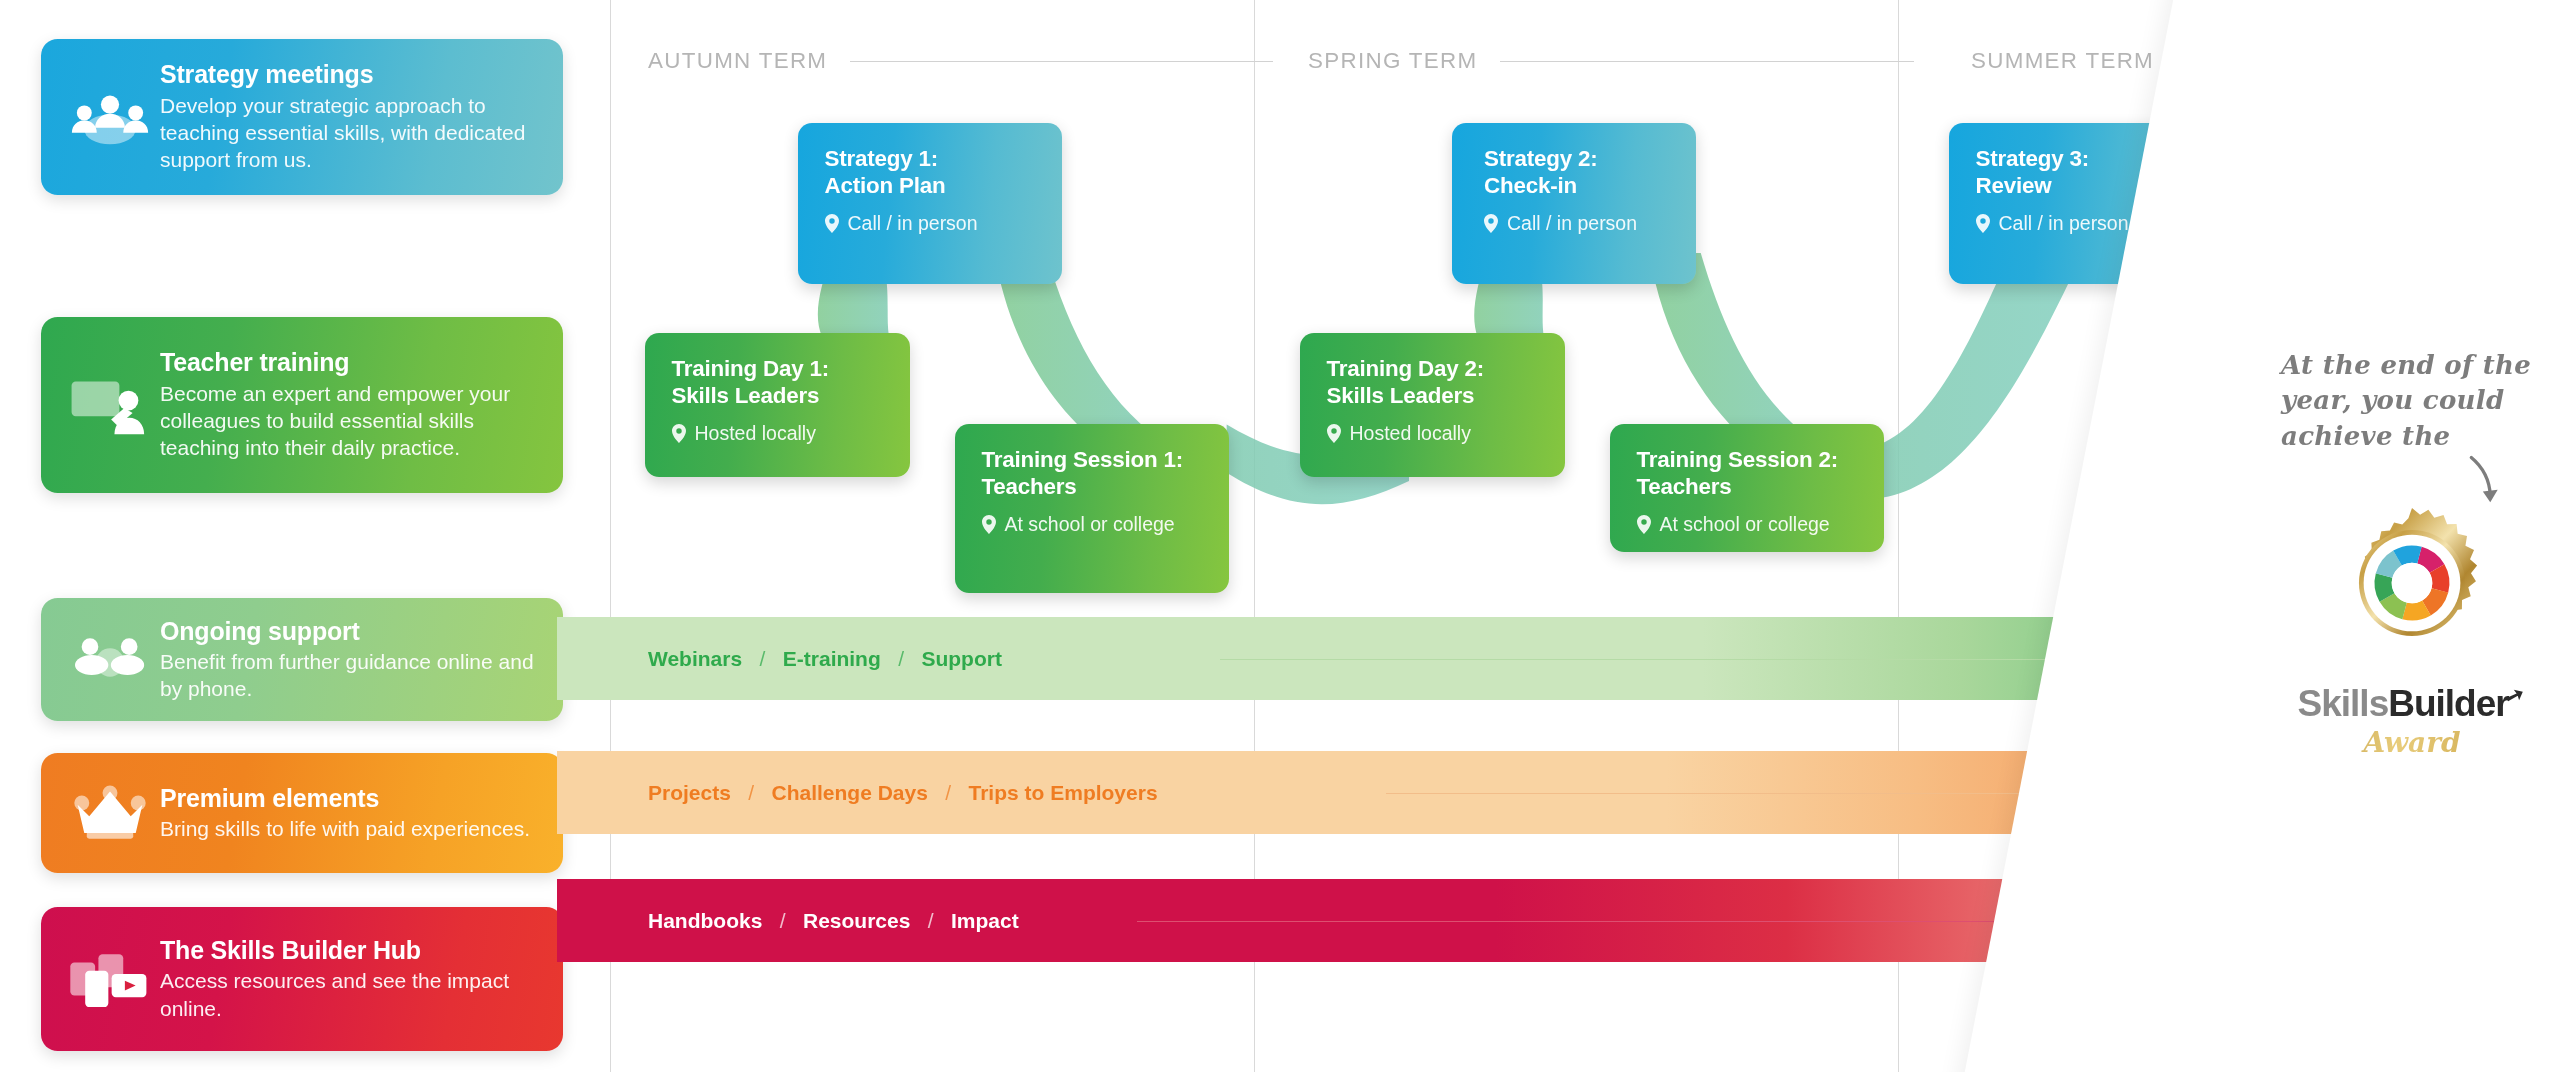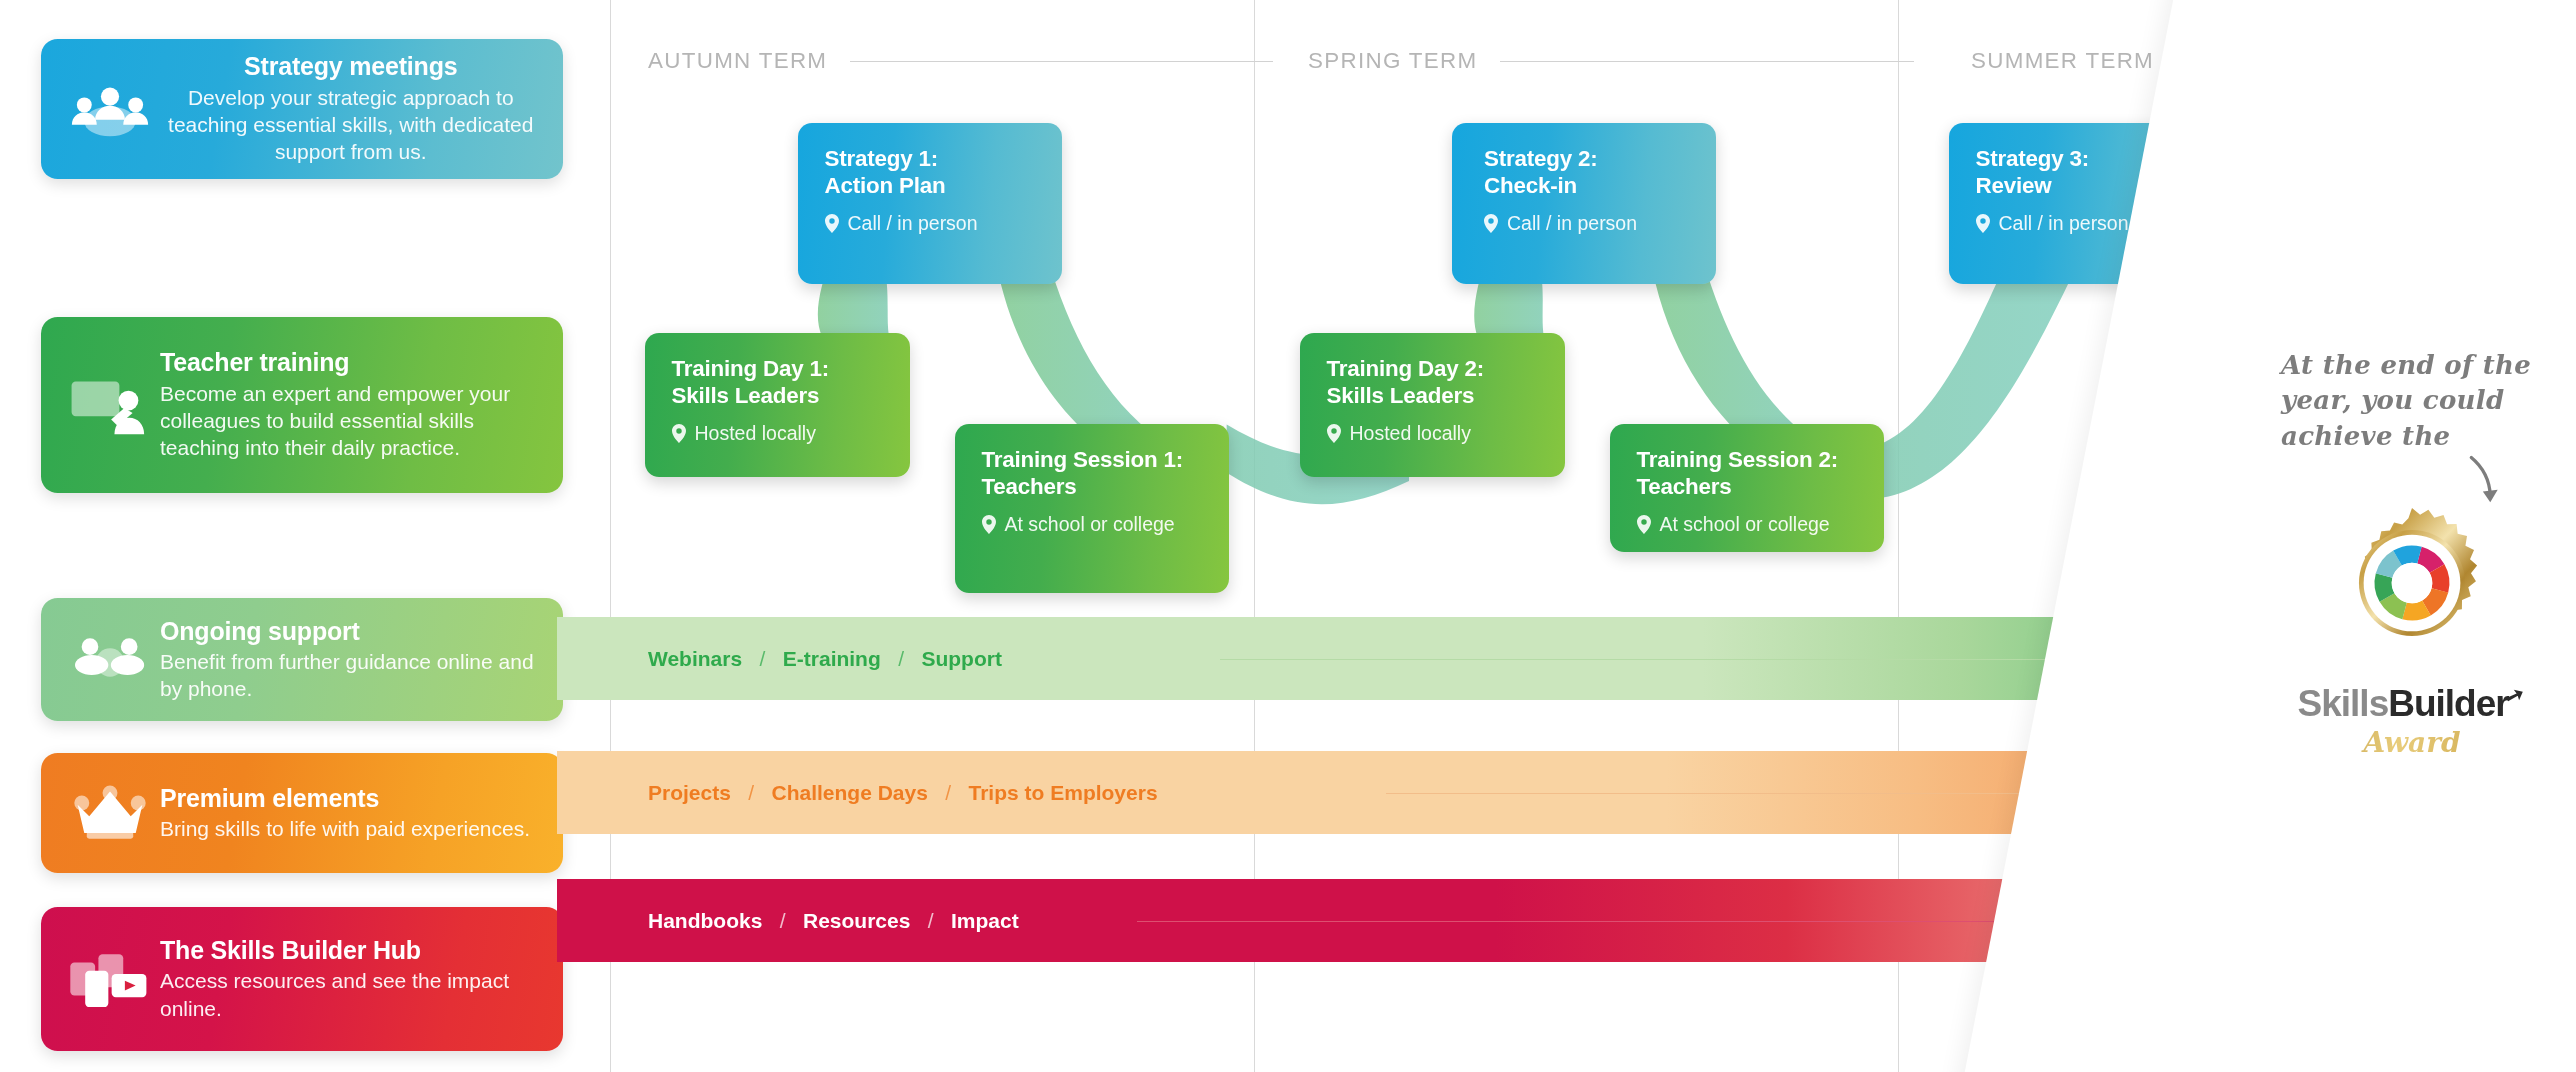--- a/index.html
+++ b/index.html
@@ -25,21 +25,21 @@
     align-items: center;
     padding: 0 21.5px 0 18px;
     color: #fff;
     overflow: hidden;
   }
   .side-icon { width: 101px; flex: 0 0 101px; display:flex; align-items:center; justify-content:center; }
   .side-text { flex: 1 1 auto; }
   .side-title { font-size: 25px; font-weight: bold; letter-spacing:-0.2px; line-height: 1.12; margin-bottom: 3.3px; }
   .side-desc  { font-size: 21px; line-height: 1.30; color: rgba(255,255,255,0.93); font-weight:400; }
 
-  #card-strategy { top: 39px;   width: 522px; height: 140px; background: linear-gradient(100deg,#1ba7dd 0%, #27aada 35%, #5cbdd0 75%, #72c4cc 100%); text-align: center; }
+  #card-strategy { top: 39px;   width: 522px; height: 156px; background: linear-gradient(100deg,#1ba7dd 0%, #27aada 35%, #5cbdd0 75%, #72c4cc 100%); }
   #card-teacher  { top: 317px;  width: 522px; height: 176px; background: linear-gradient(100deg,#2fa84f 0%, #44ae4e 35%, #6fbd45 72%, #85c53f 100%); }
   #card-ongoing  { top: 598px;  width: 522px; height: 123px; background: linear-gradient(100deg,#86ca93 0%, #8fcd8e 40%, #9ed17f 75%, #a8d474 100%); }
   #card-premium  { top: 753px;  width: 522px; height: 120px; background: linear-gradient(100deg,#ef7c22 0%, #f0841f 38%, #f6a226 75%, #f9b12b 100%); }
   #card-hub      { top: 907px; width: 522px; height: 144px; background: linear-gradient(100deg,#ce0f4e 0%, #d41349 35%, #e42f35 78%, #e8382f 100%); }
 
   
   .term-head { position:absolute; display:flex; align-items:center; gap:23px; }
   .term-label { font-size: 22.4px; letter-spacing: 1.3px; color: #b5b5b5; font-weight: 400; white-space: nowrap; }
   .term-rule  { height:0.8px; background:#d2d2d2; }
 
@@ -259,21 +259,21 @@
     <div class="node-title">Training Session 1:</div>
     <div class="node-title">Teachers</div>
     <div class="node-loc">
       <svg width="14" height="19" viewBox="0 0 17 23">
           <path d="M8.5 0C3.8 0 0 3.8 0 8.5 0 15 8.5 23 8.5 23S17 15 17 8.5C17 3.8 13.2 0 8.5 0zm0 11.8a3.3 3.3 0 110-6.6 3.3 3.3 0 010 6.6z" fill="#fff" opacity="0.9"></path>
         </svg>
       <span>At school or college</span>
     </div>
   </div>
 
-  <div class="node node-blue" id="node-strategy-2" style="left:1452px; top:123px; width:264px; height:161px;padding-left:32px;">
+  <div class="node node-blue" id="node-strategy-2" style="left:1452px; top:123px; width:244px; height:161px;padding-left:32px;">
     <div class="node-title">Strategy 2:</div>
     <div class="node-title">Check-in</div>
     <div class="node-loc">
       <svg width="14" height="19" viewBox="0 0 17 23">
           <path d="M8.5 0C3.8 0 0 3.8 0 8.5 0 15 8.5 23 8.5 23S17 15 17 8.5C17 3.8 13.2 0 8.5 0zm0 11.8a3.3 3.3 0 110-6.6 3.3 3.3 0 010 6.6z" fill="#fff" opacity="0.9"></path>
         </svg>
       <span>Call / in person</span>
     </div>
   </div>
 

